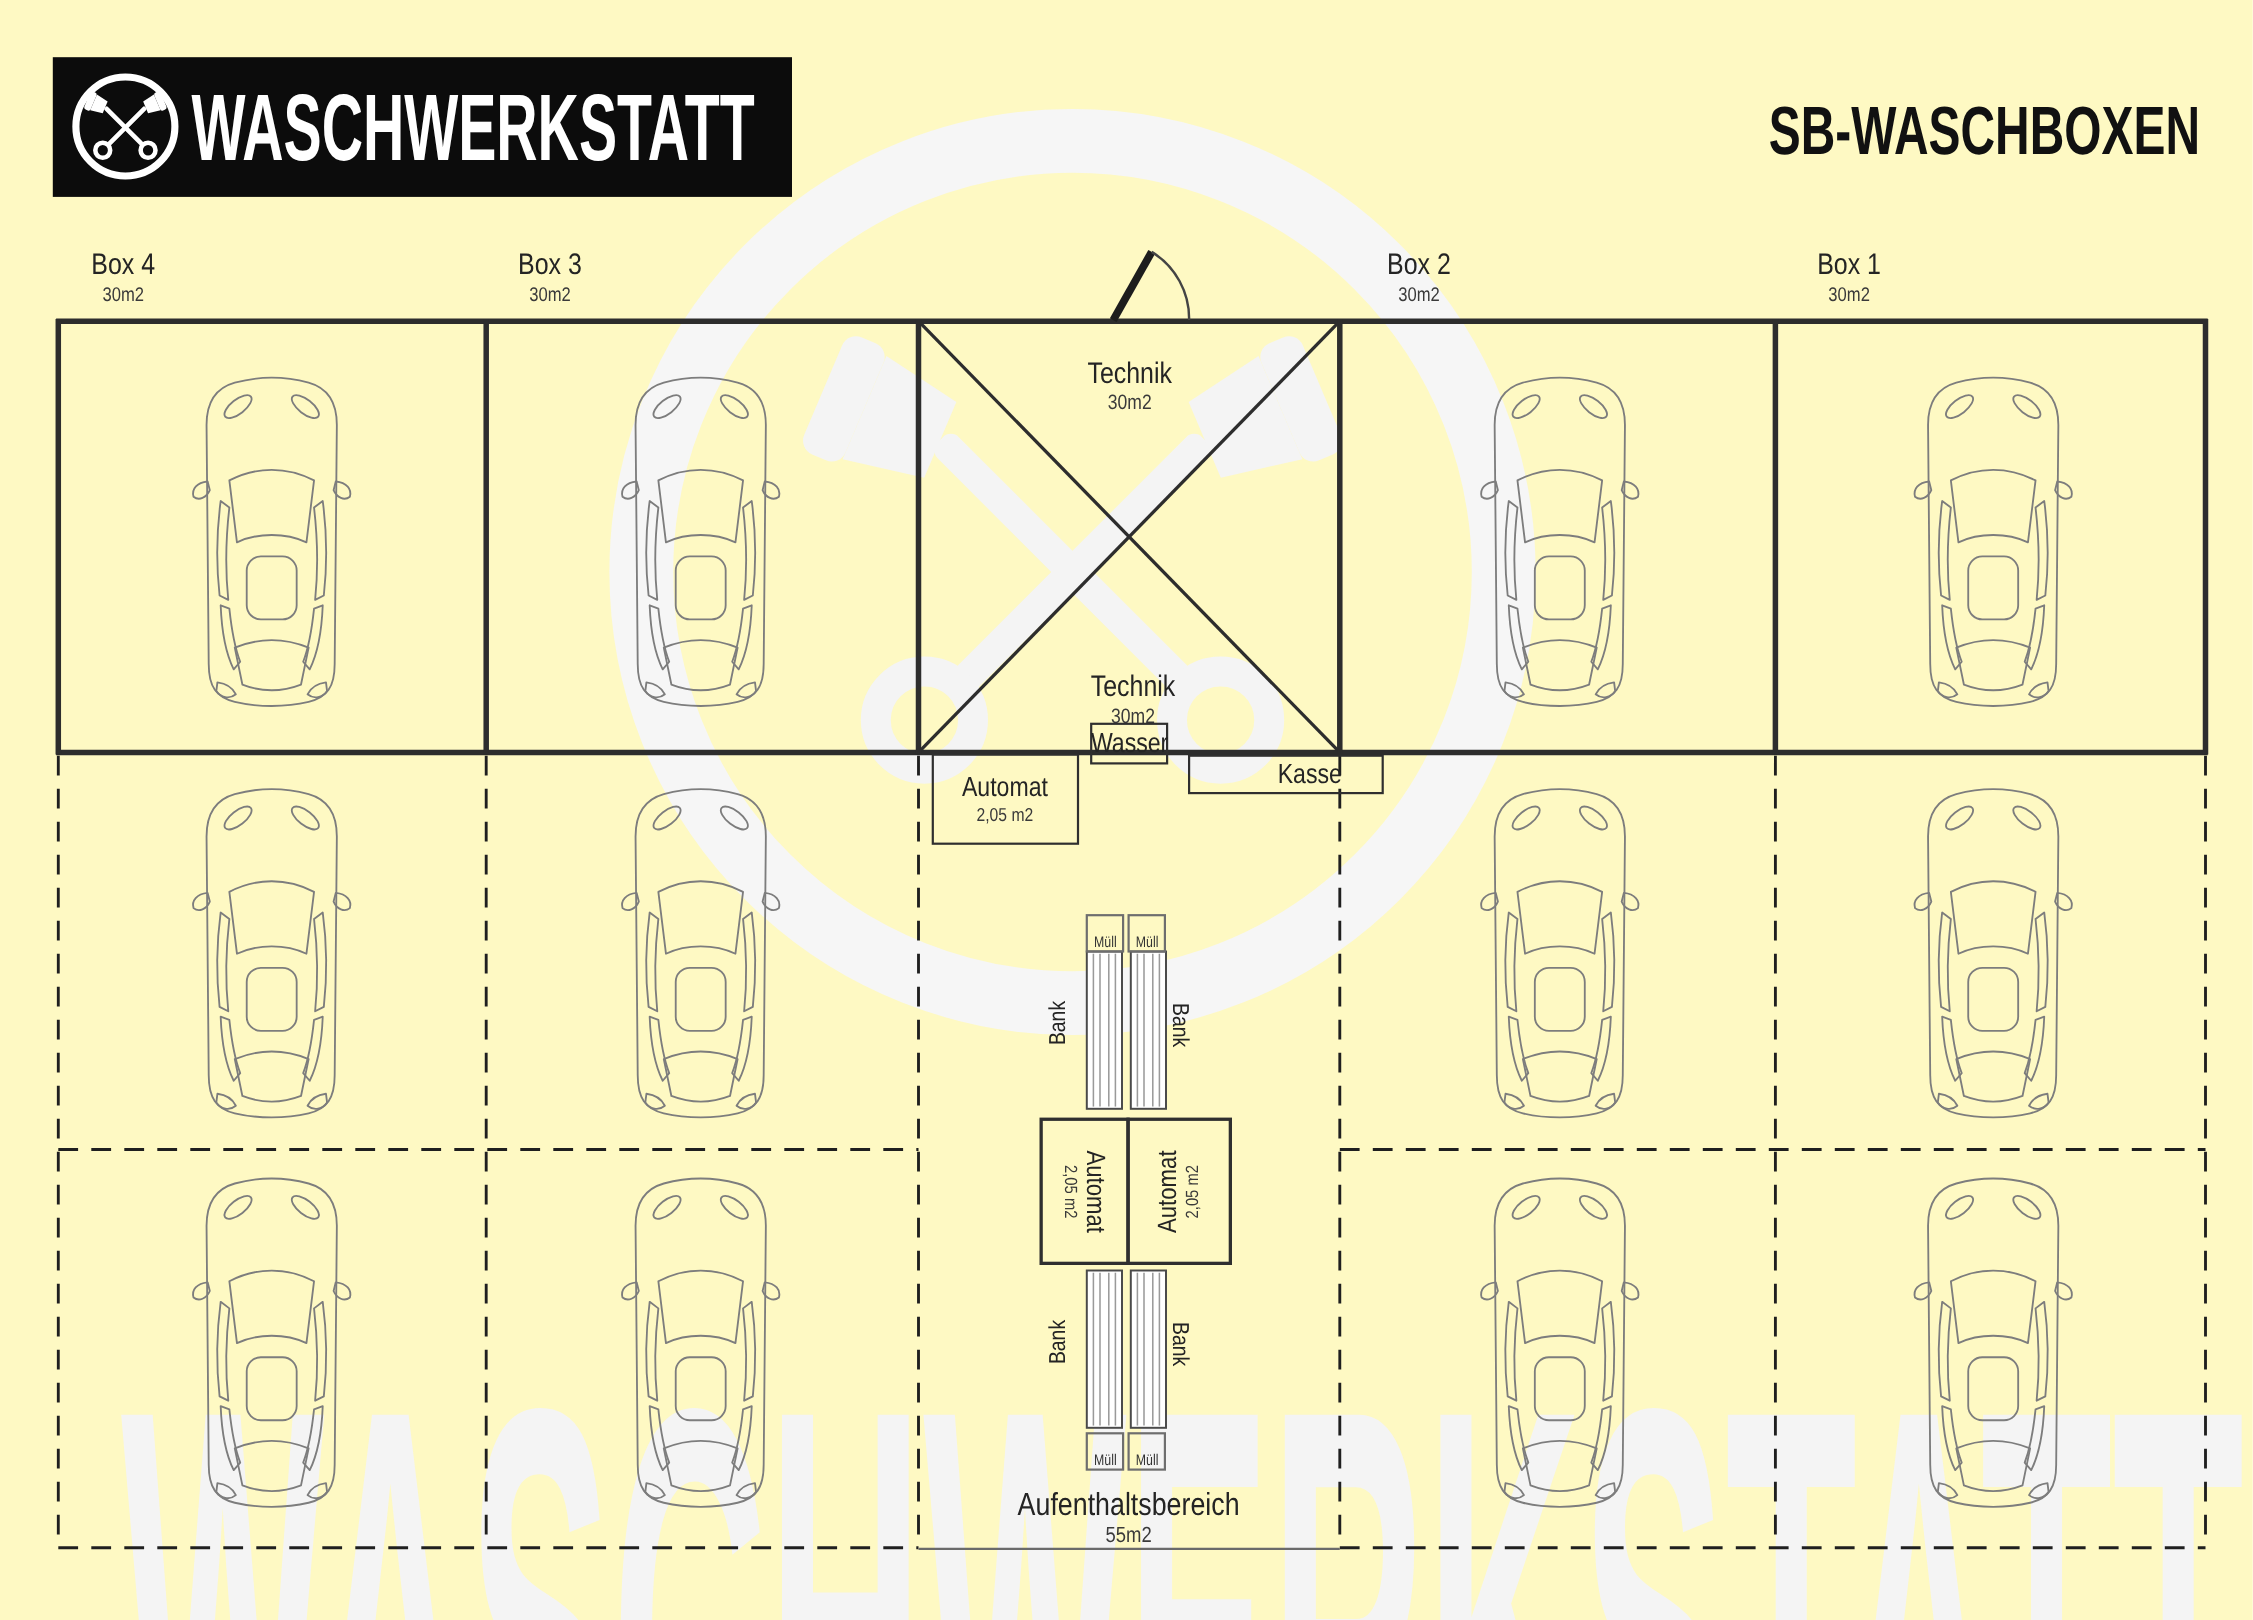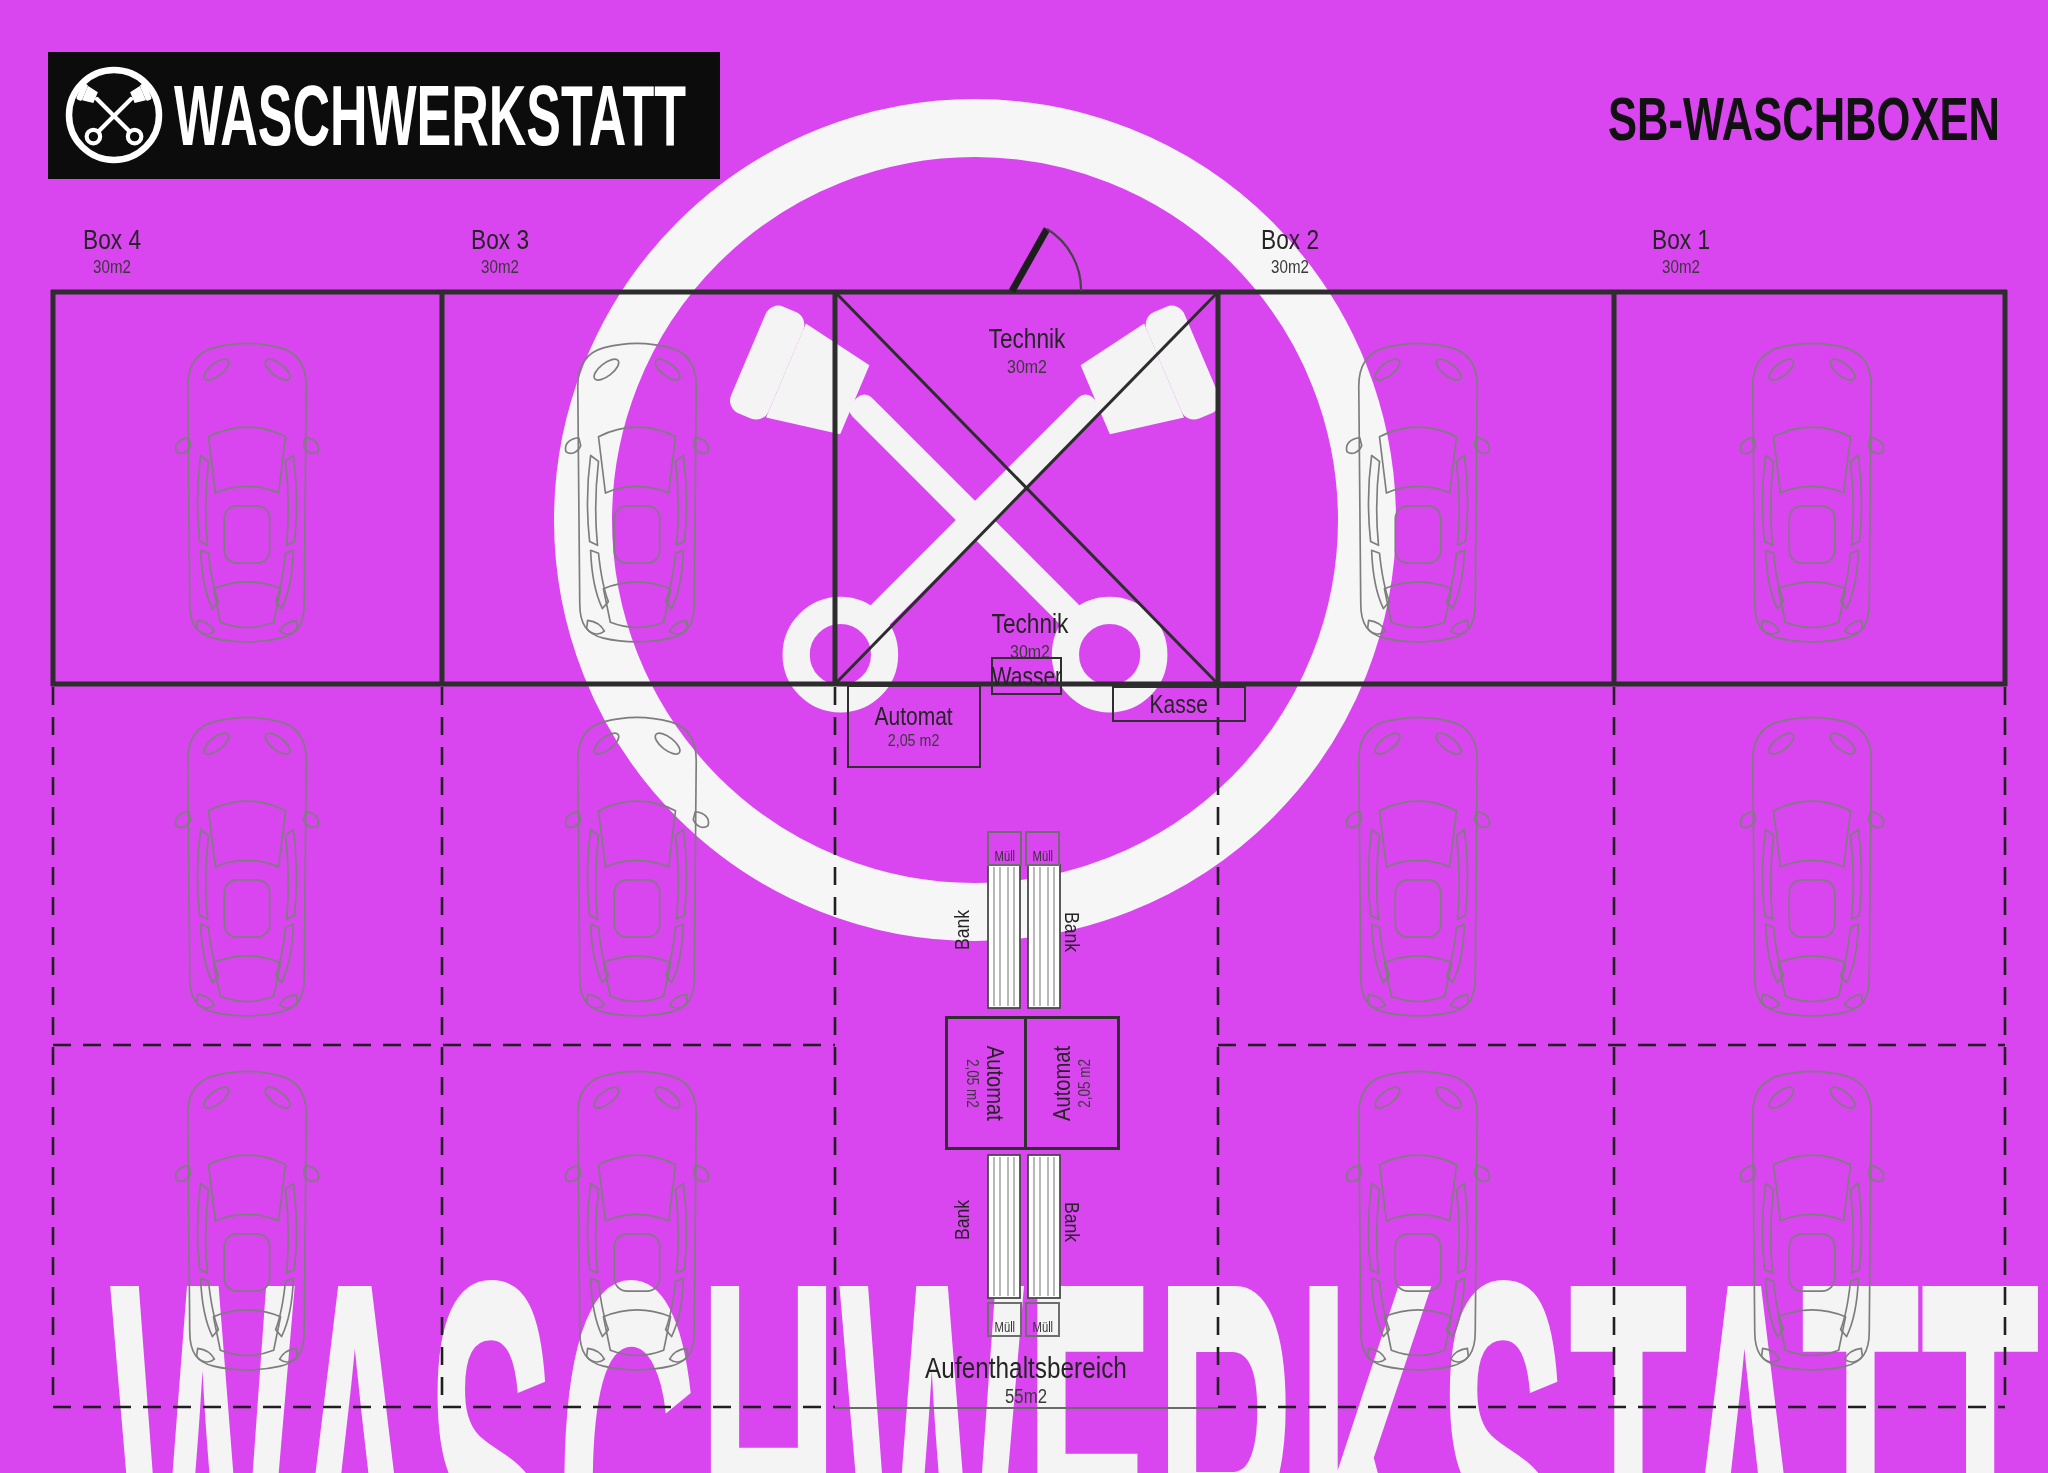--- a/index.html
+++ b/index.html
@@ -1,16 +1,16 @@
 <!DOCTYPE html>
 <html><head>
 <meta charset="utf-8">
 <style>
   html,body{margin:0;padding:0;background:#ffffff;}
-  .page{position:relative;width:2048px;height:1473px;background:#d946ef;overflow:hidden;
+  .page{position:relative;width:2048px;height:1473px;background:#fef9c3;overflow:hidden;
         font-family:"Liberation Sans",sans-serif;color:#242424;}
   .abs{position:absolute;left:0;top:0;}
   svg text{font-family:"Liberation Sans",sans-serif;}
 
   
   .banner{position:absolute;left:48px;top:52px;width:672px;height:127px;background:#0c0c0c;}
 
   
   .lbl{position:absolute;text-align:center;white-space:nowrap;line-height:1.18;
        transform:translate(-50%,-50%) scaleX(0.84);}
@@ -234,21 +234,21 @@
     <div class="inner">
       <span class="t1">Automat</span>
       <span class="t2">2,05 m2</span>
     </div>
   </div>
   <div class="fac" style="left:991px;top:657px;width:67px;height:34px;">
     <div class="inner">
         <span class="t1">Wasser</span>
       </div>
   </div>
-  <div class="fac" style="left:1112px;top:686px;width:130px;height:32px;">
+  <div class="fac" style="left:1080px;top:686px;width:130px;height:32px;padding-left:44px;">
     <div class="inner">
         <span class="t1">Kasse</span>
       </div>
   </div>
 
   <div class="muell" style="left:987px;top:831px;">
       <span>Müll</span>
     </div>
   <div class="muell" style="left:1025px;top:831px;">
       <span>Müll</span>

